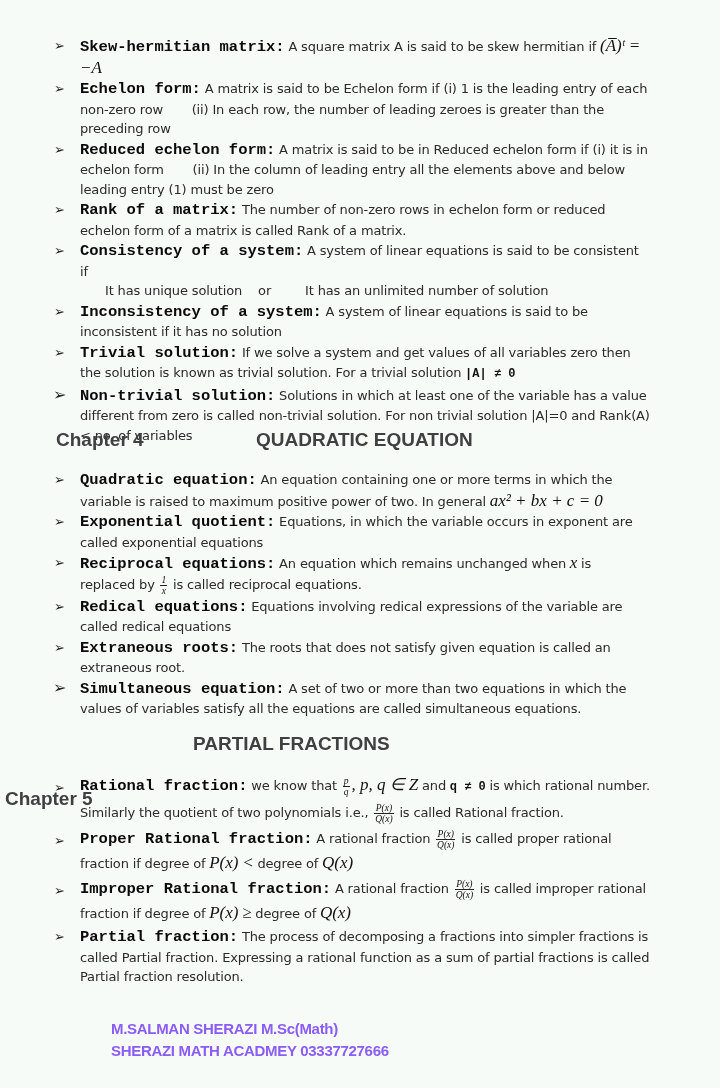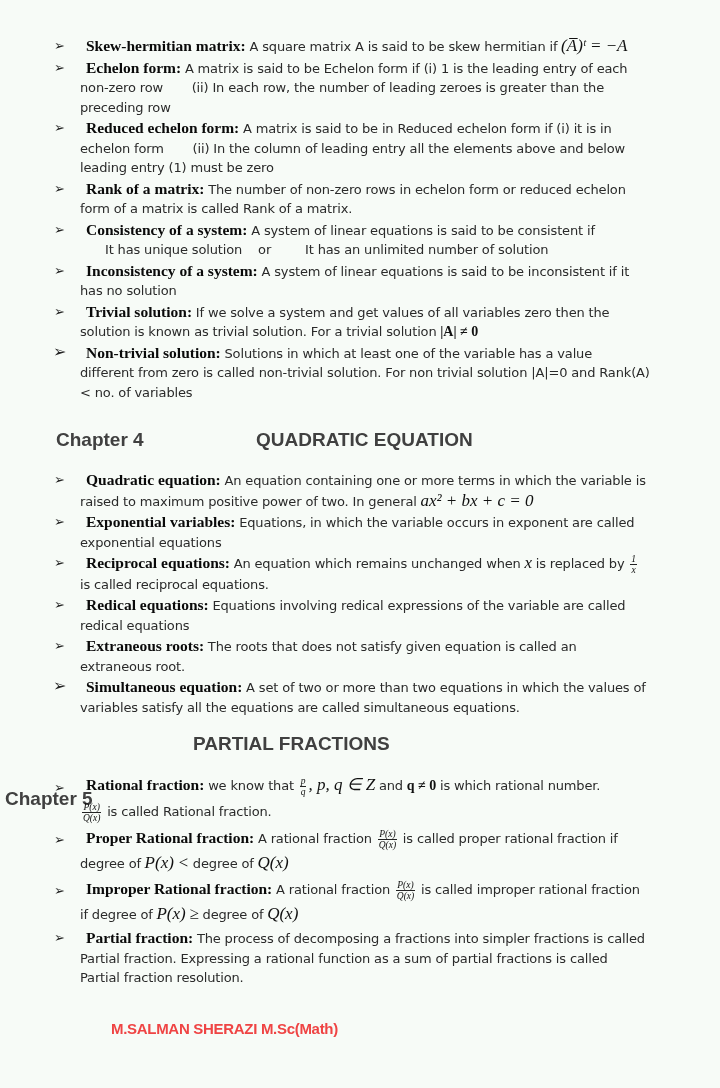--- a/index.html
+++ b/index.html
@@ -19,36 +19,36 @@
     font-size:13.4px;
     line-height:19.5px;
     margin-bottom:1px;
   }
   .bullet {
     position:absolute; left:54px; top:0;
     font-size:13px; color:#222;
   }
   .bullet.big { font-size:16px; top:-1px; left:53px; }
   .term {
-    font-family:Liberation Serif, serif;
-    font-weight:bold; font-size:15.5px; color:#0a0a0a;margin-left:6px;
+    font-family:Liberation Mono, monospace;
+    font-weight:bold; font-size:15.5px; color:#0a0a0a;
   }
   .def { font-family:"DejaVu Sans", sans-serif; font-size:13px; color:#2a2a2a; letter-spacing:-0.15px; }
   .math { font-family:"Liberation Serif", serif; font-style:italic; font-size:17px; }
-  .mathb { font-family:Liberation Serif, serif; font-weight:bold; font-size:14px; }
+  .mathb { font-family:Liberation Mono, monospace; font-weight:bold; font-size:12px; }
   .frac { display:inline-block; vertical-align:middle; text-align:center; font-family:"Liberation Serif", serif; font-style:italic; font-size:9.5px; line-height:10px; margin:0 2px; }
   .frac .num { display:block; border-bottom:1px solid #222; padding:0 1px; }
   .frac .den { display:block; padding:0 1px; }
   .chapter {
     position:absolute; font-weight:bold; font-size:19px; color:#404040;
   }
   .footer {
     position:absolute; left:111px; top:1018px;
     font-family:"Liberation Sans", sans-serif;
-    font-weight:bold; font-size:15px; line-height:22px; color:#ef4444;
+    font-weight:bold; font-size:15px; line-height:22px; color:#8b5cf6;
     letter-spacing:-0.3px;
   }
   .indent2 { display:inline-block; width:25px; }
 </style>
 </head>
 <body>
 
 <div class="sec" style="top:36px;">
   <ul class="items">
     <li class="item">
@@ -105,21 +105,21 @@
 <div class="sec" style="top:470px;">
   <ul class="items">
     <li class="item">
       <span class="bullet">➢</span>
       <span class="term">Quadratic equation:</span>
       <span class="def">An equation containing one or more terms in which the variable is  raised to maximum positive power of two. In general</span>
       <span class="math">ax² + bx + c = 0</span>
     </li>
     <li class="item">
       <span class="bullet">➢</span>
-      <span class="term">Exponential variables:</span>
+      <span class="term">Exponential quotient:</span>
       <span class="def">Equations, in which the variable occurs in exponent are called exponential equations</span>
     </li>
     <li class="item">
       <span class="bullet">➢</span>
       <span class="term">Reciprocal equations:</span>
       <span class="def">An equation which remains unchanged when</span>
       <span class="math">x</span>
       <span class="def">is replaced by</span>
       <span class="frac"><span class="num">1</span><span class="den">x</span></span>
       <span class="def">is called reciprocal equations.</span>
@@ -148,20 +148,21 @@
 <div class="sec" style="top:772px;">
   <ul class="items">
     <li class="item" style="line-height:26px;">
       <span class="bullet" style="top:3px;">➢</span>
       <span class="term">Rational fraction:</span>
       <span class="def">we know that</span>
       <span class="frac"><span class="num">p</span><span class="den">q</span></span><span class="math">, p, q ∈ Z</span>
       <span class="def">and</span>
       <span class="mathb">q ≠ 0</span>
       <span class="def">is which rational number.</span><br>
+      <span class="def">Similarly the  quotient of two polynomials i.e.,</span>
       <span class="frac"><span class="num">P(x)</span><span class="den">Q(x)</span></span>
       <span class="def">is called Rational fraction.</span>
     </li>
     <li class="item" style="line-height:24px;">
       <span class="bullet" style="top:2px;">➢</span>
       <span class="term">Proper Rational fraction:</span>
       <span class="def">A rational fraction</span>
       <span class="frac"><span class="num">P(x)</span><span class="den">Q(x)</span></span>
       <span class="def">is called proper rational fraction if degree of</span>
       <span class="math">P(x)</span>
@@ -183,13 +184,14 @@
     <li class="item">
       <span class="bullet">➢</span>
       <span class="term">Partial fraction:</span>
       <span class="def">The process of decomposing a fractions into simpler fractions is called Partial fraction. Expressing a rational function as a sum of partial fractions is called Partial fraction resolution.</span>
     </li>
   </ul>
 </div>
 
 <div class="footer">
   <div>M.SALMAN SHERAZI M.Sc(Math)</div>
+  <div>SHERAZI MATH ACADMEY 03337727666</div>
 </div>
 
 </body></html>

